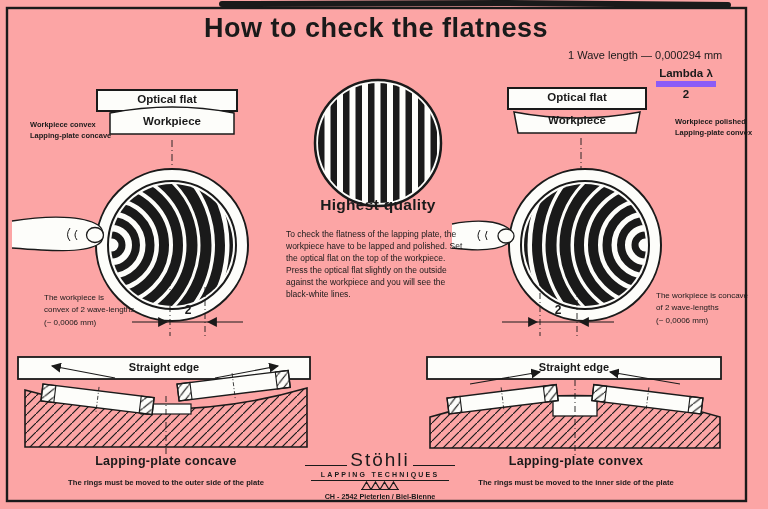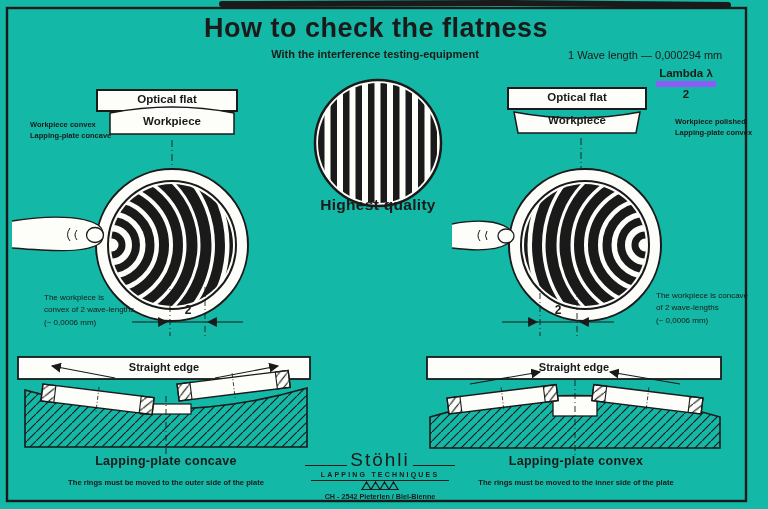--- a/index.html
+++ b/index.html
@@ -1,18 +1,18 @@
 <!DOCTYPE html>
 <html><head>
 <meta charset="utf-8">
 <style>
   html,body{margin:0;padding:0;background:#ffffff;}
   .page{
     position:relative;width:768px;height:509px;overflow:hidden;
-    background:#14b8a6;color:#1a1a1a;
+    background:#fca5a5;color:#1a1a1a;
     font-family:"Liberation Sans", sans-serif;
     -webkit-font-smoothing:antialiased;
   }
   .abs{position:absolute;}
   .b{font-weight:bold;}
   .ctr{text-align:center;}
   .pre{white-space:pre-line;padding-left:20px;}
   .title{font-size:27px;font-weight:bold;letter-spacing:.5px;}
   .subtitle{font-size:11px;font-weight:bold;}
   .small-note{font-size:7.5px;line-height:1.5;}
@@ -185,21 +185,20 @@
         <rect x="592" y="398" width="13" height="16" fill="url(#hatch)" stroke="#1a1a1a" stroke-width="1.1"></rect>
         <rect x="689" y="398" width="13" height="16" fill="url(#hatch)" stroke="#1a1a1a" stroke-width="1.1"></rect>
         <line x1="647" y1="394" x2="647" y2="418" stroke="#1a1a1a" stroke-width=".8" stroke-dasharray="4,2,1,2"></line>
       </g>
       <line x1="470" y1="384" x2="540" y2="372" stroke="#1a1a1a" stroke-width="1.1" marker-end="url(#arr)"></line>
       <line x1="680" y1="384" x2="610" y2="372" stroke="#1a1a1a" stroke-width="1.1" marker-end="url(#arr)"></line>
     </g>
   </svg>
 
   <div class="abs title ctr" style="left:96px;top:13px;width:560px">How to check the flatness</div>
-  <div class="abs subtitle ctr" style="left:200px;top:48px;width:350px">With the interference testing-equipment</div>
   <div class="abs wave" style="left:556px;top:49px">1 Wave length — 0,000294 mm</div>
   <div class="abs frac" style="left:656px;top:66px">
     <span class="num">Lambda λ</span><br>
     <span>2</span>
   </div>
 
   <div class="abs boxlabel ctr" style="left:97px;top:93px;width:140px">Optical flat</div>
   <div class="abs boxlabel ctr" style="left:110px;top:115px;width:124px">Workpiece</div>
   <div class="abs small-note b pre" style="left:10px;top:119px;width:110px">Workpiece convex
 Lapping-plate concave</div>
@@ -211,20 +210,21 @@
   <div class="abs boxlabel ctr" style="left:508px;top:91px;width:138px">Optical flat</div>
   <div class="abs boxlabel ctr" style="left:516px;top:114px;width:122px">Workpiece</div>
   <div class="abs small-note b pre" style="left:655px;top:116px;width:110px">Workpiece polished
 Lapping-plate convex</div>
   <div class="abs result pre" style="left:636px;top:290px;width:125px">The workpiece is concave
 of 2 wave-lengths
 (~ 0,0006 mm)</div>
   <div class="abs dimlabel ctr" style="left:548px;top:303px;width:20px">2</div>
 
   <div class="abs quality ctr" style="left:298px;top:196px;width:160px">Highest quality</div>
+  <div class="abs para" style="left:286px;top:228px;width:178px">To check the flatness of the lapping plate, the workpiece have to be lapped and polished. Set the optical flat on the top of the workpiece. Press the optical flat slightly on the outside against the workpiece and you will see the black-white lines.</div>
 
   <div class="abs se-label ctr" style="left:18px;top:361px;width:292px">Straight edge</div>
   <div class="abs caption ctr" style="left:40px;top:454px;width:252px">Lapping-plate concave</div>
   <div class="abs footnote b ctr" style="left:20px;top:478px;width:292px">The rings must be moved to the outer side of the plate</div>
 
   <div class="abs se-label ctr" style="left:427px;top:361px;width:294px">Straight edge</div>
   <div class="abs caption ctr" style="left:450px;top:454px;width:252px">Lapping-plate convex</div>
   <div class="abs footnote b ctr" style="left:430px;top:478px;width:292px">The rings must be moved to the inner side of the plate</div>
 
   <div class="abs logo" style="left:305px;top:450px">

